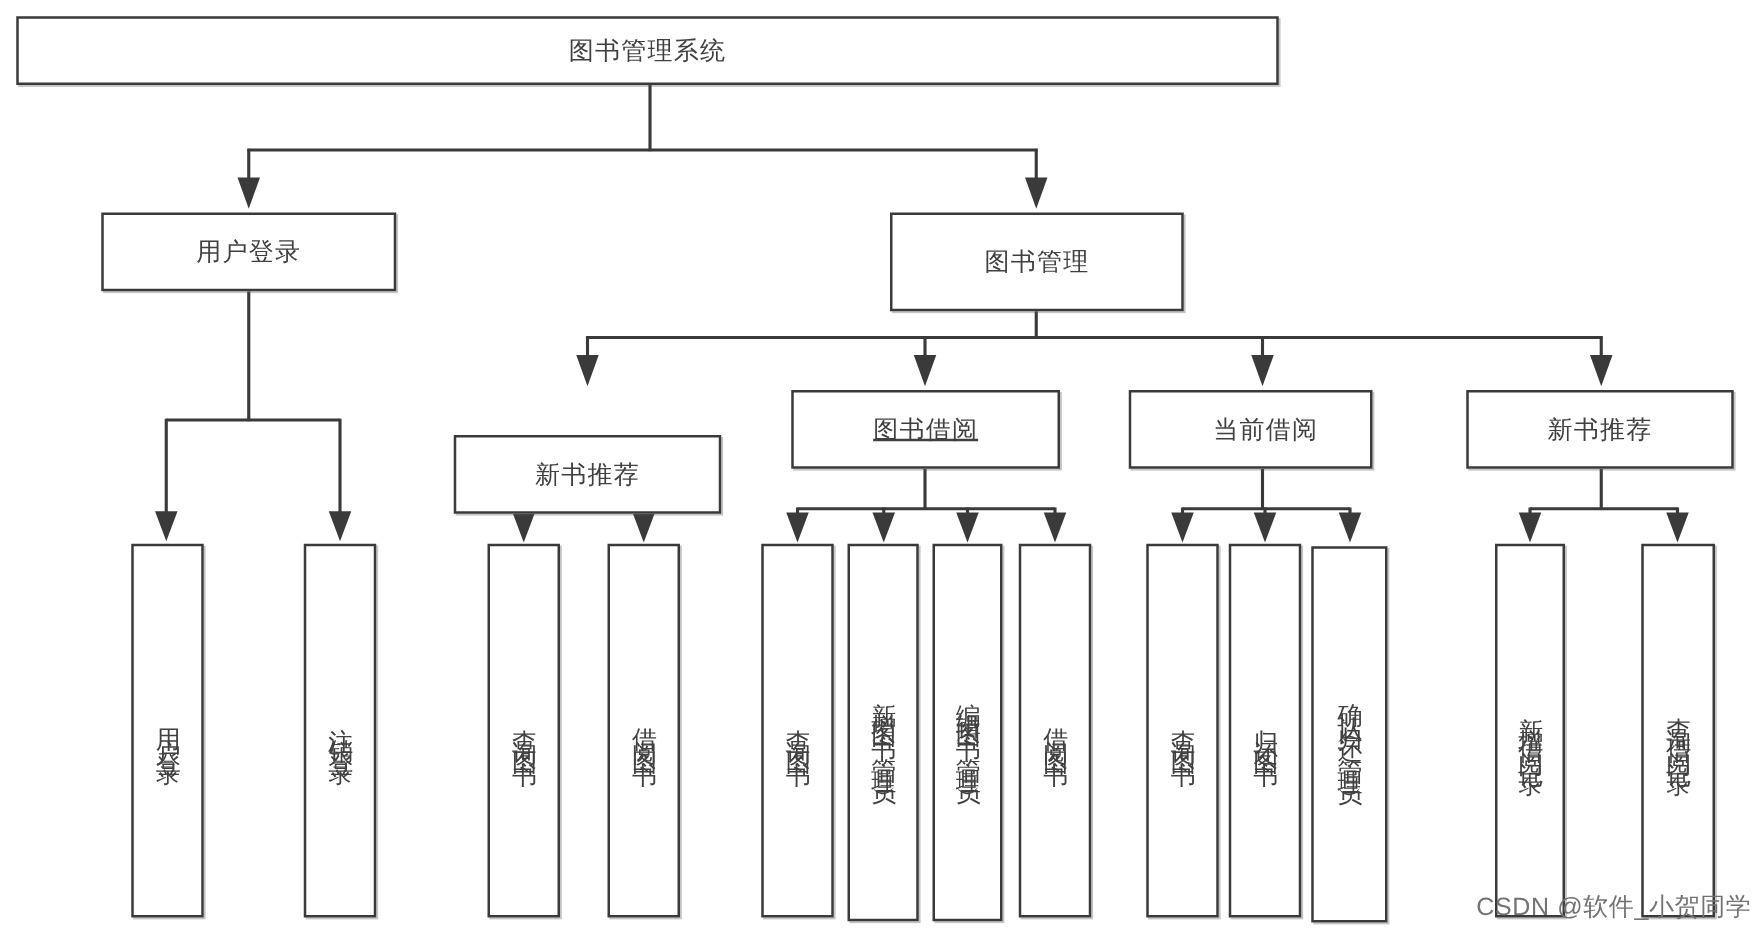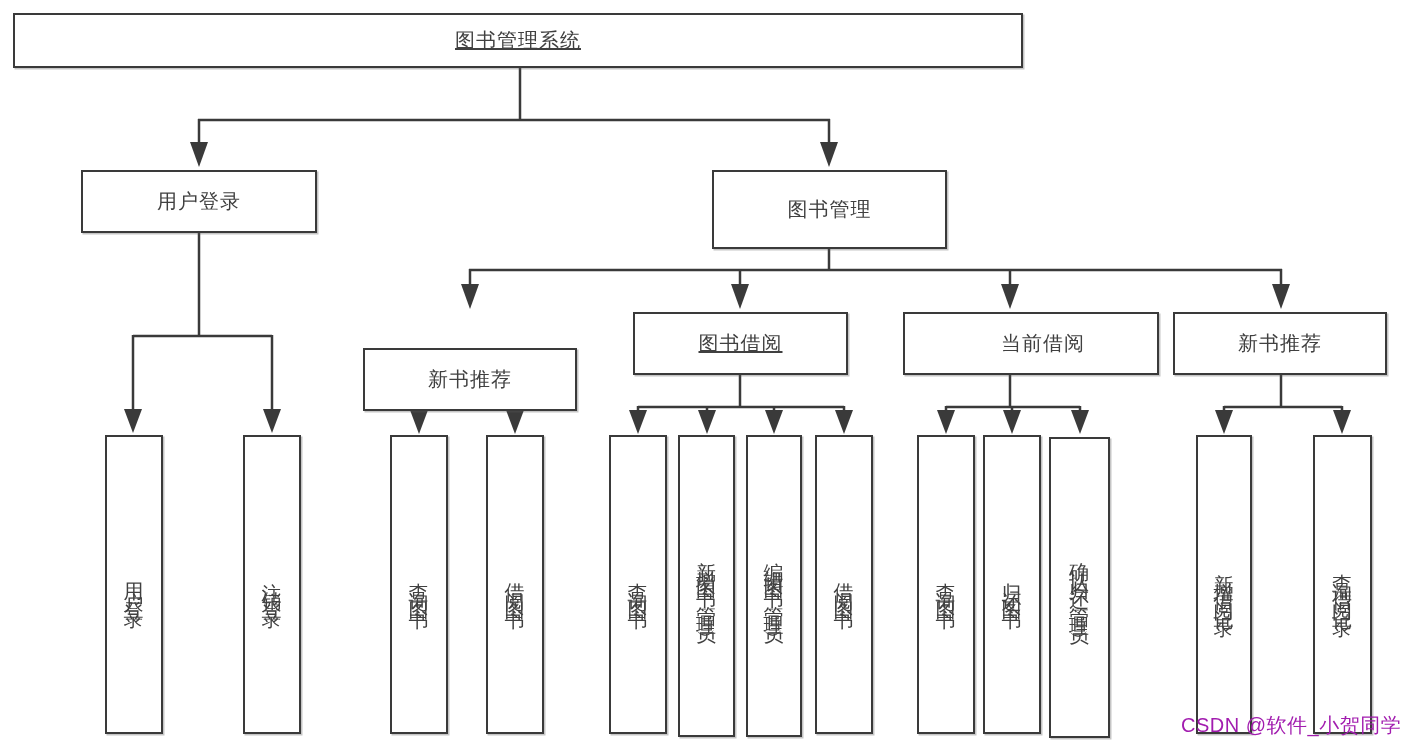--- a/index.html
+++ b/index.html
@@ -149,28 +149,28 @@
     <g>
       <line x1="1281" y1="375" x2="1281" y2="408"></line>
       <line x1="1224" y1="407" x2="1342" y2="407"></line>
       <line x1="1224" y1="406" x2="1224" y2="413"></line>
       <polygon points="1215,410 1233,410 1224,434"></polygon>
       <line x1="1342" y1="406" x2="1342" y2="413"></line>
       <polygon points="1333,410 1351,410 1342,434"></polygon>
     </g>
   </svg>
 
-  <div class="node" style="left:13px; top:13px; width:1010px; height:55px;text-decoration:underline;">图书管理系统</div>
+  <div class="node" style="left:13px; top:13px; width:1010px; height:55px;">图书管理系统</div>
 
   <div class="node" style="left:81px; top:170px; width:236px; height:63px;">用户登录</div>
   <div class="node" style="left:712px; top:170px; width:235px; height:79px;">图书管理</div>
 
   <div class="node" style="left:363px; top:312px; width:214px; height:63px;margin-top:36px;">新书推荐</div>
   <div class="node" style="left:633px; top:312px; width:215px; height:63px;text-decoration:underline;">图书借阅</div>
-  <div class="node" style="left:903px; top:312px; width:256px; height:63px;padding-left:24px;">当前借阅</div>
+  <div class="node" style="left:903px; top:312px; width:195px; height:63px;padding-left:24px;">当前借阅</div>
   <div class="node" style="left:1173px; top:312px; width:214px; height:63px;">新书推荐</div>
 
   <div class="vnode" style="left:105px; top:435px; width:58px; height:299px;">
     <span class="vtext">用户登录</span>
   </div>
   <div class="vnode" style="left:243px; top:435px; width:58px; height:299px;">
     <span class="vtext">注销登录</span>
   </div>
 
   <div class="vnode" style="left:390px; top:435px; width:58px; height:299px;">
@@ -203,15 +203,15 @@
     <span class="vtext">确认归还（管理员）</span>
   </div>
 
   <div class="vnode" style="left:1196px; top:435px; width:56px; height:299px;">
     <span class="vtext">新增借阅记录</span>
   </div>
   <div class="vnode" style="left:1313px; top:435px; width:59px; height:299px;">
     <span class="vtext">查询借阅记录</span>
   </div>
 
-  <div class="watermark" style="color: #a21caf;">CSDN @软件_小贺同学</div>
+  <div class="watermark" style="color: #737373;">CSDN @软件_小贺同学</div>
 
 </div>
 
 </body></html>

